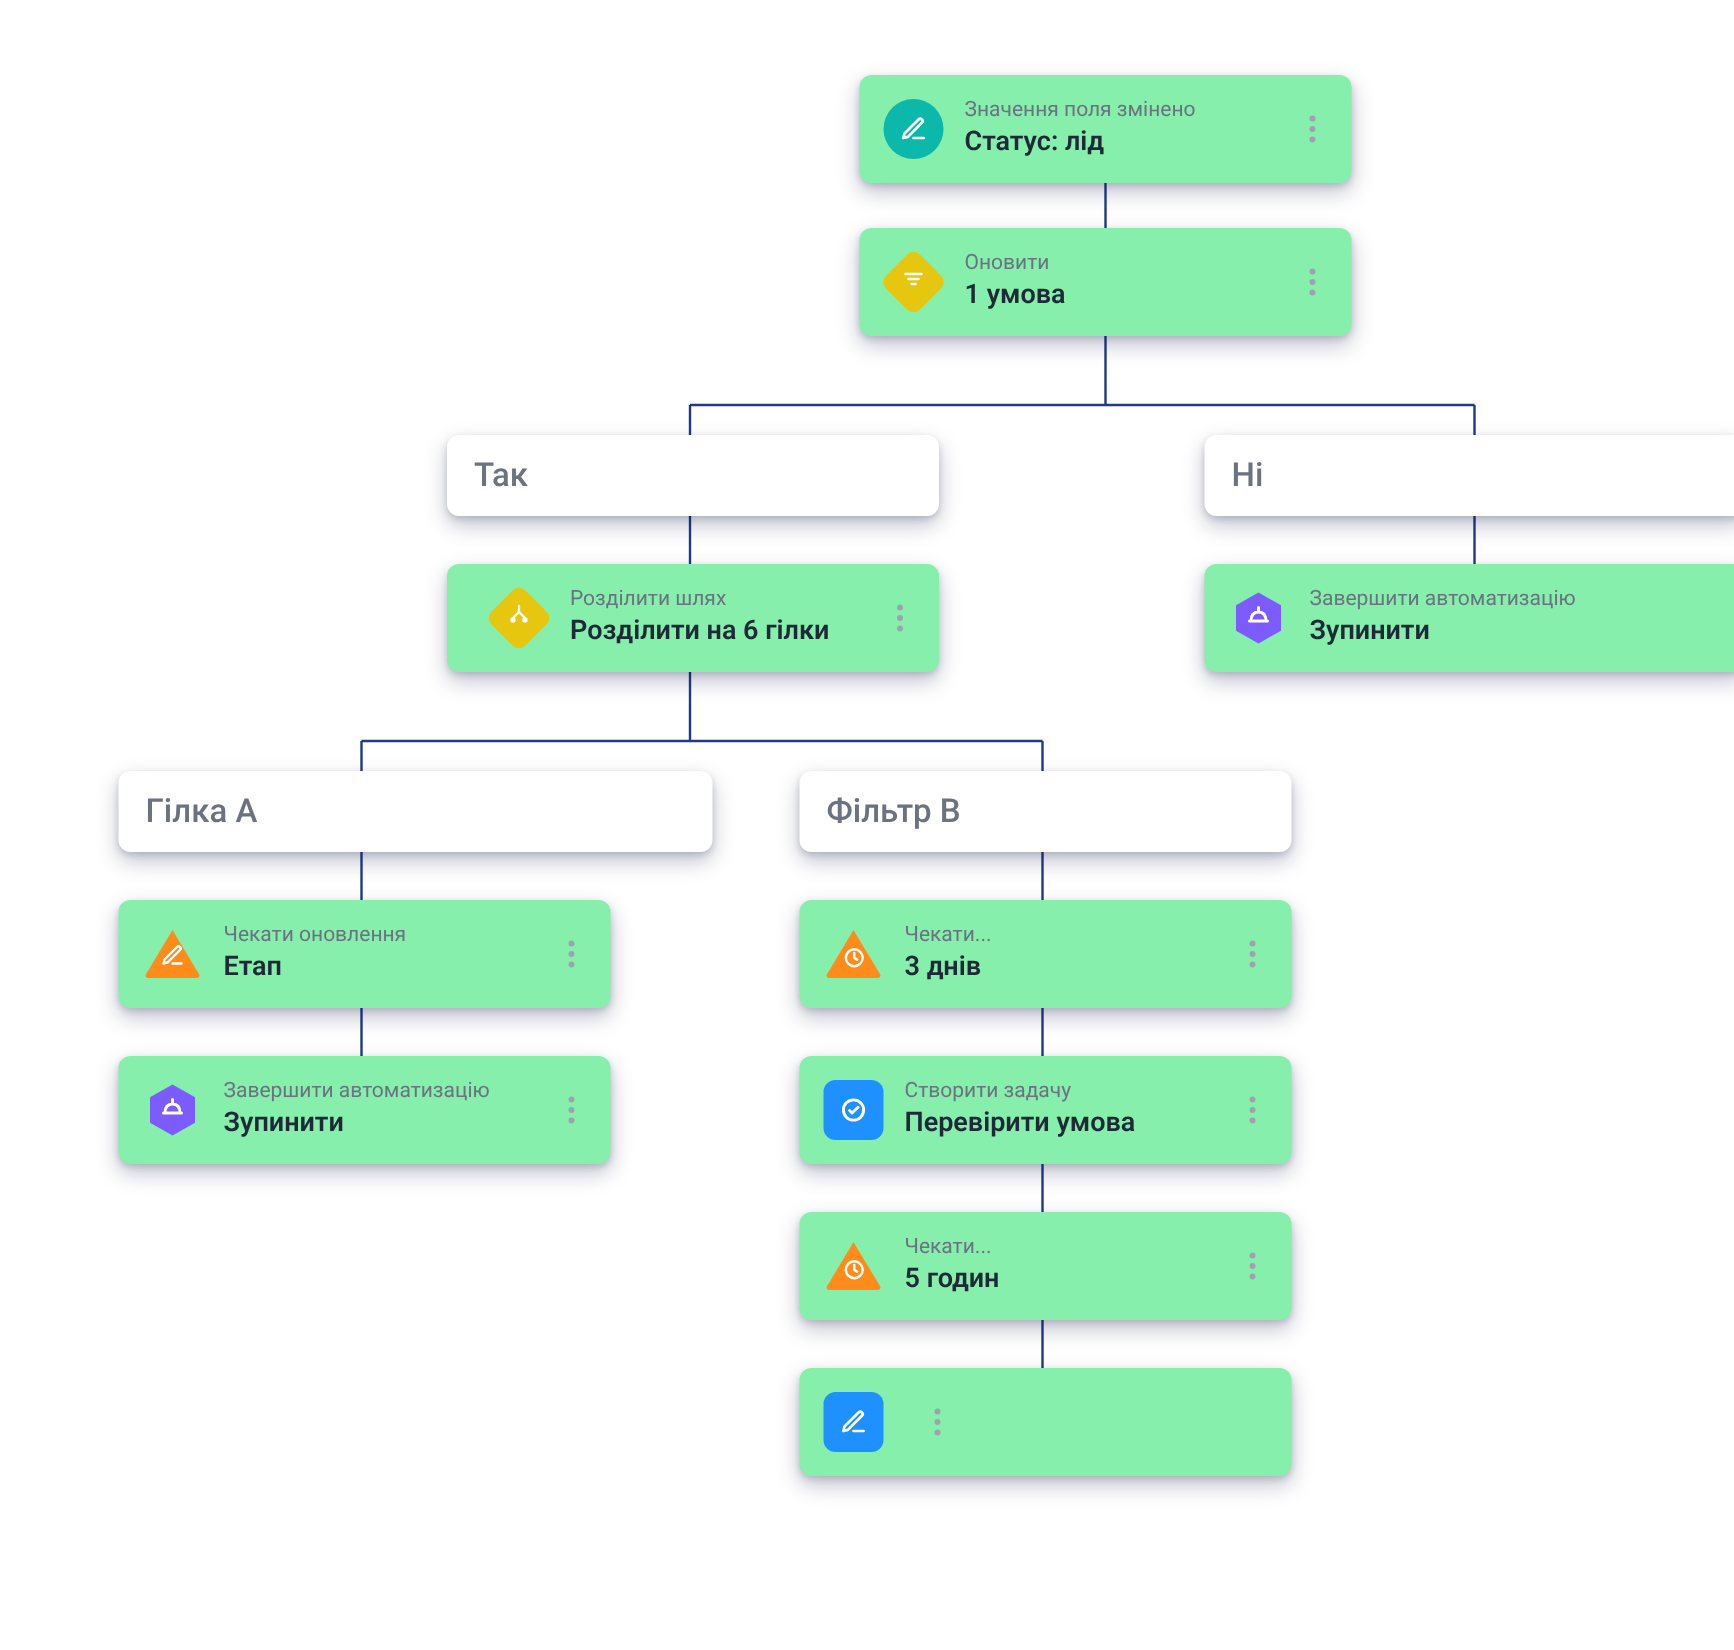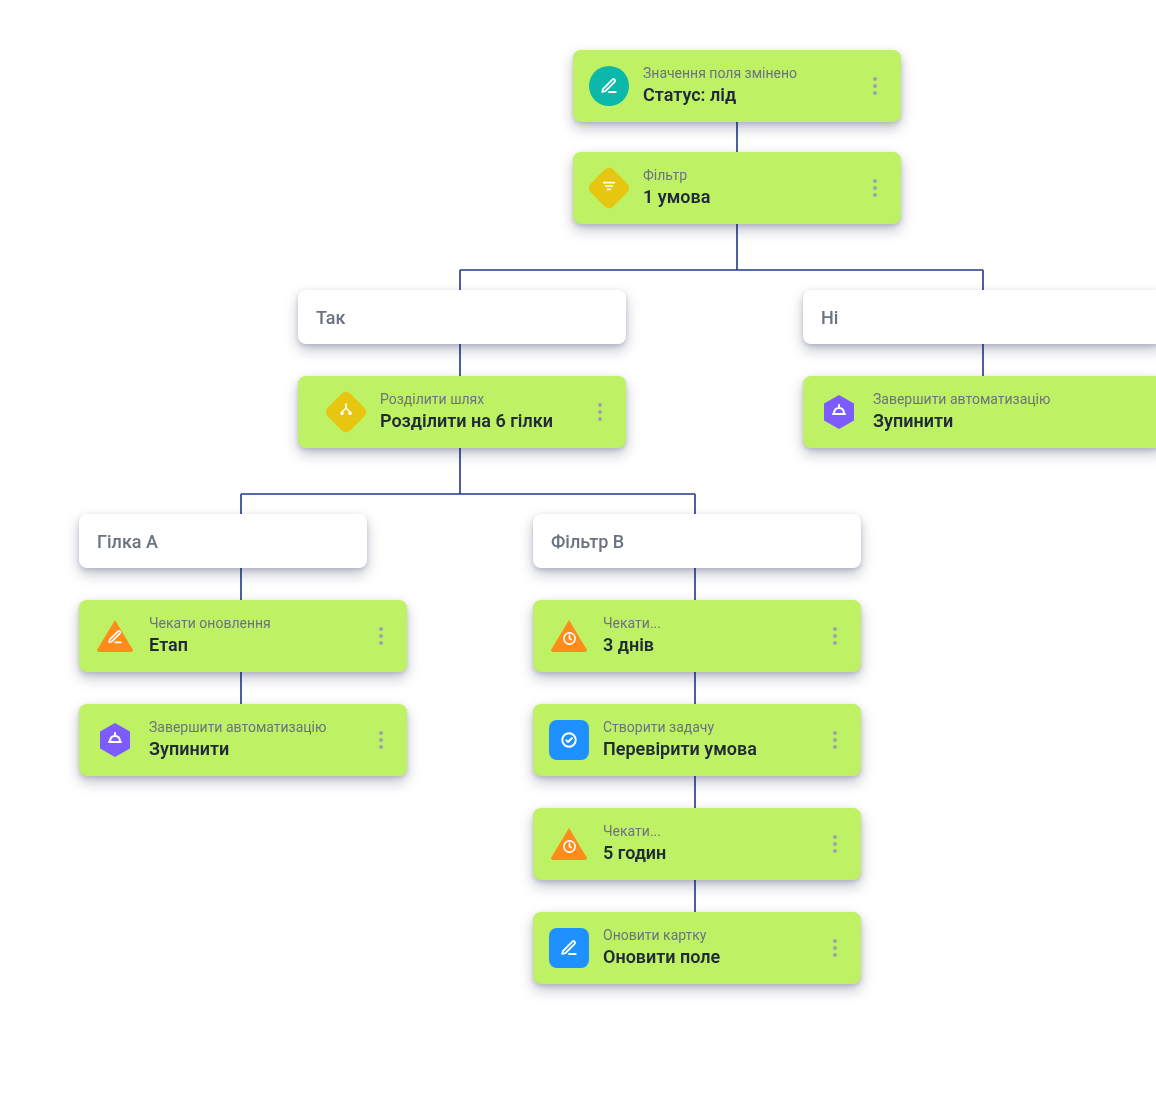--- a/index.html
+++ b/index.html
@@ -13,38 +13,38 @@
     position: relative;
     overflow: hidden;
   }
   .canvas {
     position: relative;
     width: 100%;
     height: 100%;
   }
   .node {
     position: absolute;
-    background: #bef264;
+    background: #86efac;
     border-radius: 8px;
     box-shadow: 0 2px 4px rgba(10,20,60,0.15), 0 6px 14px rgba(10,20,60,0.25);
     display: flex;
     align-items: center;
     padding: 12px 16px;
     min-height: 72px;
   }
   .label-node {
     position: absolute;
     background: #fff;
     border-radius: 8px;
     box-shadow: 0 2px 4px rgba(10,20,60,0.15), 0 6px 14px rgba(10,20,60,0.25);
     display: flex;
     align-items: center;
     padding: 14px 18px;
     min-height: 54px;
-    font-size: 18px;
+    font-size: 22px;
     font-weight: 500;
     color: #6b7280;
   }
   .icon-wrap {
     width: 40px;
     height: 40px;
     display: flex;
     align-items: center;
     justify-content: center;
     flex-shrink: 0;
@@ -191,21 +191,21 @@
         <div class="icon-diamond-inner">
           <svg width="16" height="16" viewBox="0 0 24 24" fill="none" stroke="#fff" stroke-width="2.6" stroke-linecap="round">
               <line x1="4" y1="7" x2="20" y2="7"></line>
               <line x1="7" y1="12" x2="17" y2="12"></line>
               <line x1="10" y1="17" x2="14" y2="17"></line>
             </svg>
         </div>
       </div>
     </div>
     <div class="text-col">
-      <div class="sub">Фільтр</div>
+      <div class="sub">Оновити</div>
       <div class="main">1 умова</div>
     </div>
     <div class="menu">
         <span></span>
         <span></span>
         <span></span>
       </div>
   </div>
 
   <div class="label-node" style="left:298px; top:290px; width:328px;">
@@ -251,21 +251,21 @@
             </g>
           </svg>
       </div>
     </div>
     <div class="text-col">
       <div class="sub">Завершити автоматизацію</div>
       <div class="main">Зупинити</div>
     </div>
   </div>
 
-  <div class="label-node" style="left:79px; top:514px; width:288px;">
+  <div class="label-node" style="left:79px; top:514px; width:396px;">
     <span>Гілка A</span>
   </div>
 
   <div class="label-node" style="left:533px; top:514px; width:328px;">
     <span>Фільтр B</span>
   </div>
 
   <div class="node" style="left:79px; top:600px; width:328px;justify-content:flex-end;">
     <div class="icon-wrap">
       <div class="icon-triangle-svc">
@@ -382,24 +382,20 @@
 
   <div class="node" style="left:533px; top:912px; width:328px;">
     <div class="icon-wrap">
       <div class="icon-square" style="background:#1e90ff;">
         <svg width="18" height="18" viewBox="0 0 24 24" fill="none" stroke="#fff" stroke-width="2.4" stroke-linecap="round" stroke-linejoin="round">
             <path d="M12 20h9"></path>
             <path d="M16.5 3.5a2.12 2.12 0 0 1 3 3L7 19l-4 1 1-4z"></path>
           </svg>
       </div>
     </div>
-    <div class="text-col">
-      <div class="sub">Оновити картку</div>
-      <div class="main">Оновити поле</div>
-    </div>
     <div class="menu">
         <span></span>
         <span></span>
         <span></span>
       </div>
   </div>
 
 </div>
 
 </body></html>

